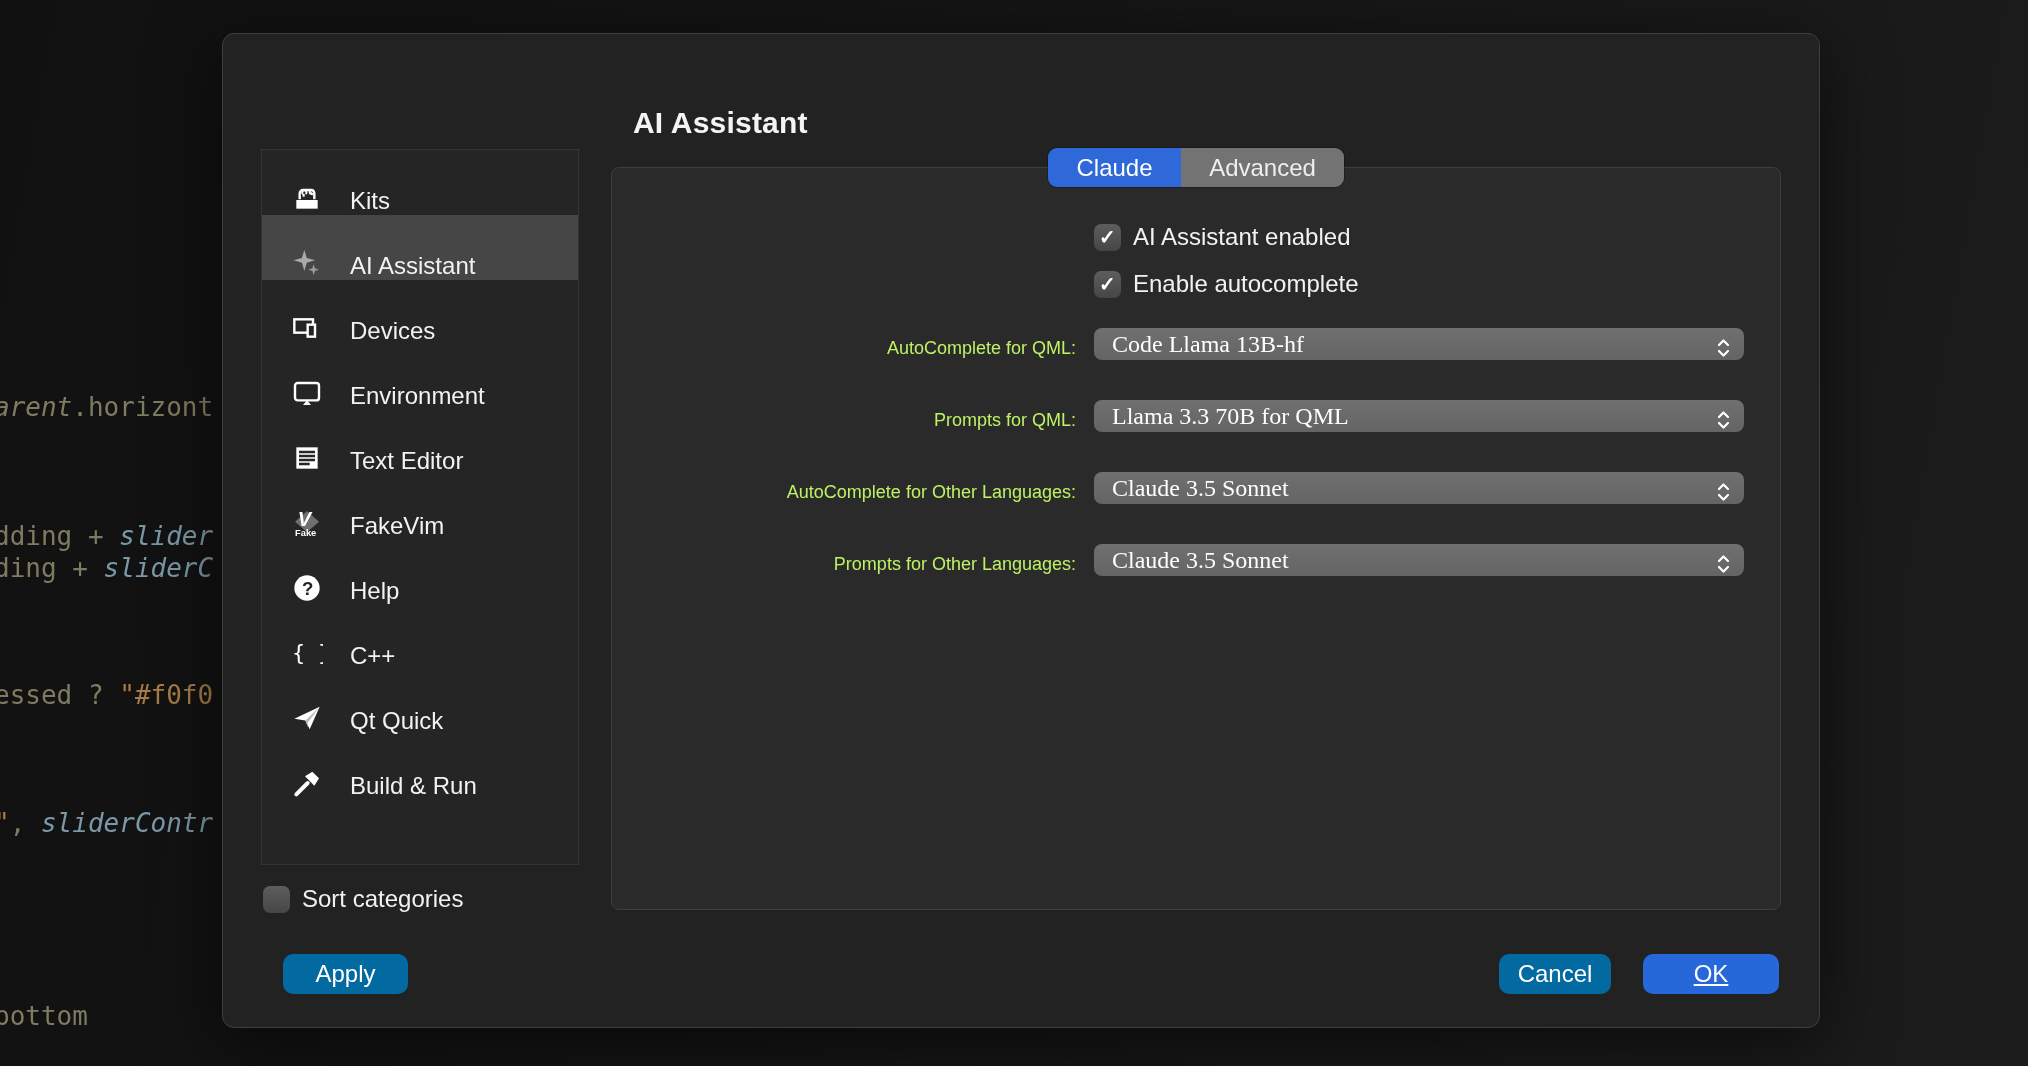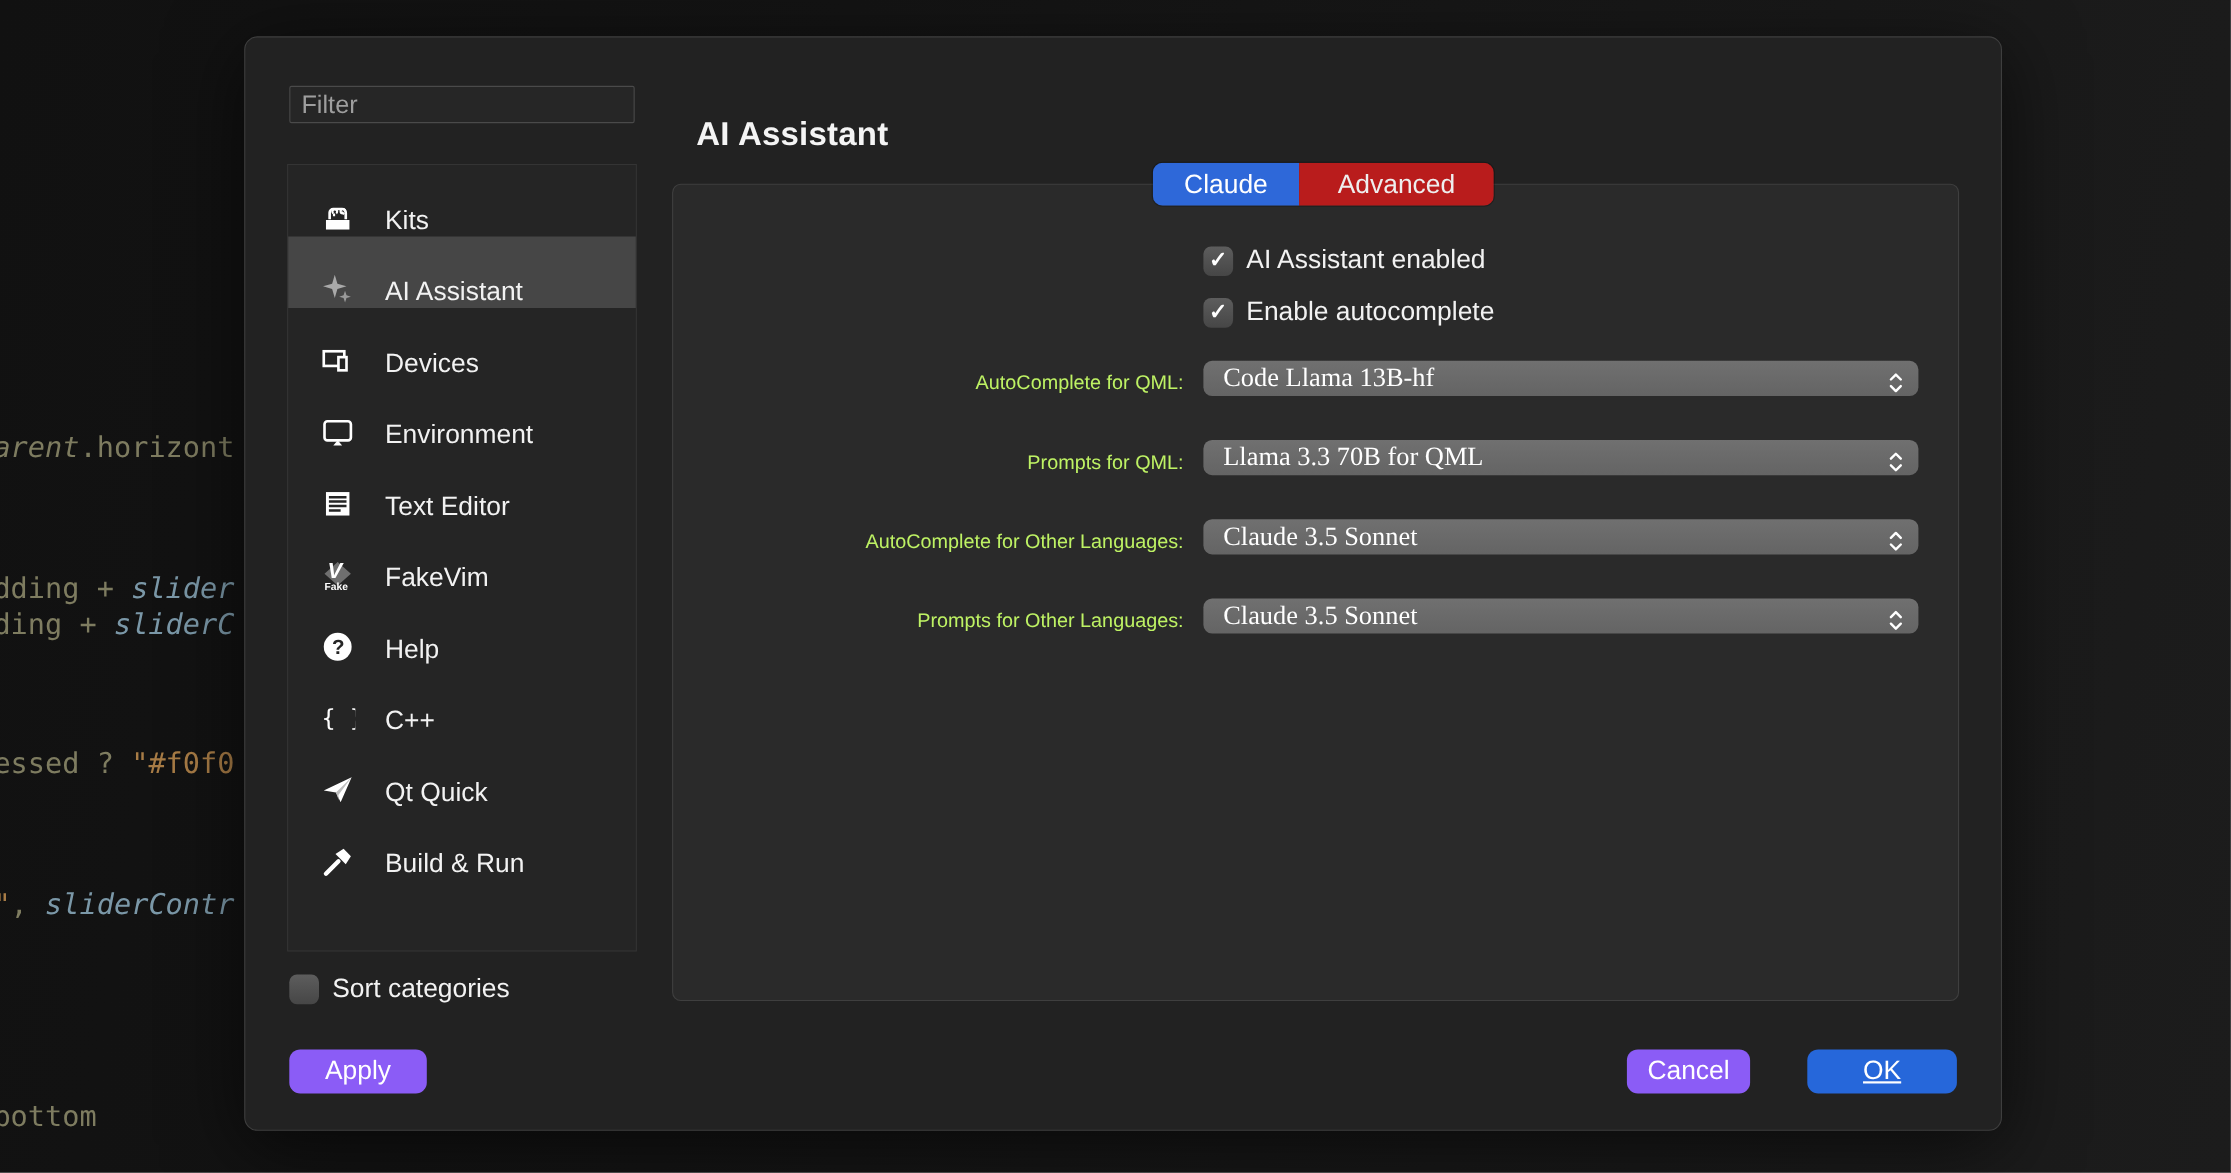--- a/index.html
+++ b/index.html
@@ -55,42 +55,42 @@
     display:flex; align-items:center; justify-content:center;
     color:#ffffff; font-size:20px; font-weight:bold; line-height:1;
   }
   .checkbox.empty { color:transparent; }
 
   .btn {
     position:absolute; height:40px; border:none; border-radius:10px;
     color:#ffffff; font-size:24px; font-family:"Liberation Sans", sans-serif;
     display:flex; align-items:center; justify-content:center;
   }
-  .btn.gray { background:#8b5cf6; }
+  .btn.gray { background:#0369a1;margin-left:20px; }
   .btn.blue { background:#2667da; }
 
   
   .page-title {
     position:absolute; left:410px; top:72px;
     font-size:30px; font-weight:700; color:#f4f4f4; letter-spacing:0.2px;
   }
   .groupbox {
     position:absolute; left:388px; top:133px; width:1170px; height:743px;
     background:#2a2a2a; border:1px solid #3f3f3f; border-radius:8px;
   }
   .tabs {
     position:absolute; left:825px; top:114px; height:39px; display:flex;
     border-radius:9px; overflow:hidden; box-shadow:0 0 0 1px rgba(0,0,0,0.25);
   }
   .tab {
     height:39px; display:flex; align-items:center; justify-content:center;
     font-size:24px; color:#ffffff;
   }
   .tab.active { background:#2e68d9; width:133px; }
-  .tab.idle   { background:#b91c1c; width:177px; color:#eeeeee;text-align:right; }
+  .tab.idle   { background:#737373; width:163px; color:#eeeeee;text-align:right; }
 
   .form-row { position:absolute; left:388px; width:1170px; height:40px; }
   .flabel {
     position:absolute; left:0; top:0; width:465px; height:40px;
     display:flex; align-items:center; justify-content:flex-end;
     font-size:18px; color:#bef264;text-align:right;
   }
   .dropdown {
     position:absolute; left:483px; top:0; width:650px; height:32px;
     background:linear-gradient(#707070,#646464); border-radius:8px;
@@ -105,21 +105,20 @@
 
 <div class="code-line" style="top:391px"><span class="seg-olive-i">arent</span><span class="seg-olive">.horizont</span></div>
 <div class="code-line" style="top:520px"><span class="seg-olive">dding + </span><span class="seg-blue-i">slider</span></div>
 <div class="code-line" style="top:552px"><span class="seg-olive">ding + </span><span class="seg-blue-i">sliderC</span></div>
 <div class="code-line" style="top:679px"><span class="seg-olive">essed ? </span><span class="seg-orange">"#f0f0</span></div>
 <div class="code-line" style="top:807px"><span class="seg-orange">"</span><span class="seg-olive">, </span><span class="seg-blue-i">sliderContr</span></div>
 <div class="code-line" style="top:1000px"><span class="seg-olive">bottom</span></div>
 
 <div class="dialog">
 
-  <input class="filter-input" type="text" placeholder="Filter" style="">
 
   <div class="side-list">
 
     <div class="side-item">
       <span class="side-icon">
         <svg width="32" height="32" viewBox="0 0 24 24">
             <path d="M6.5 13 V8.5 a2.5 2.5 0 0 1 2.5-2.5 h6 a2.5 2.5 0 0 1 2.5 2.5 V13" fill="none" stroke="#fff" stroke-width="1.8"></path>
             <path d="M9.5 11 v-2 M9 9 a1.6 1.6 0 1 1 2 0 M14.8 8 l1.6 1.6 M17 7.5 a1.5 1.5 0 1 0-1.5 1.5" fill="none" stroke="#fff" stroke-width="1.5"></path>
             <rect x="4" y="13.5" width="16" height="6.5" fill="#fff"></rect>
           </svg>

